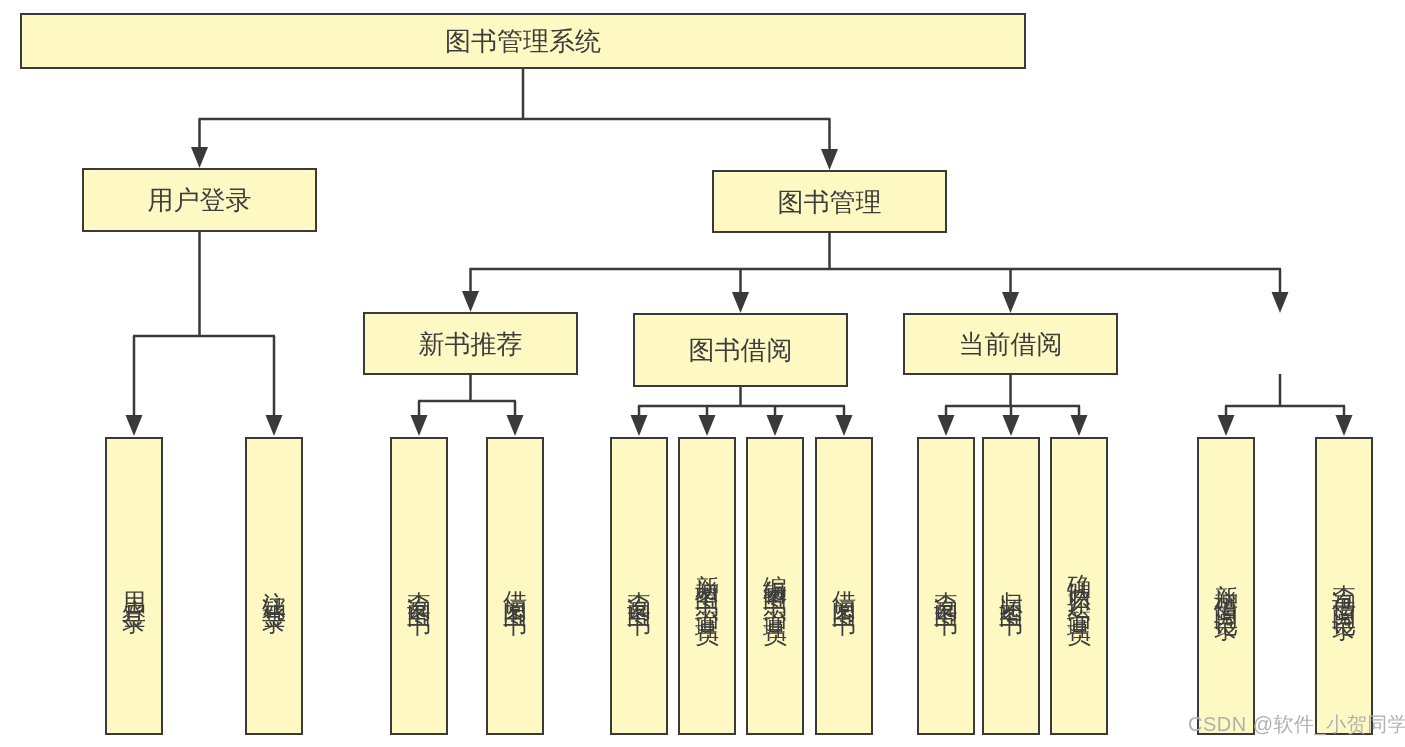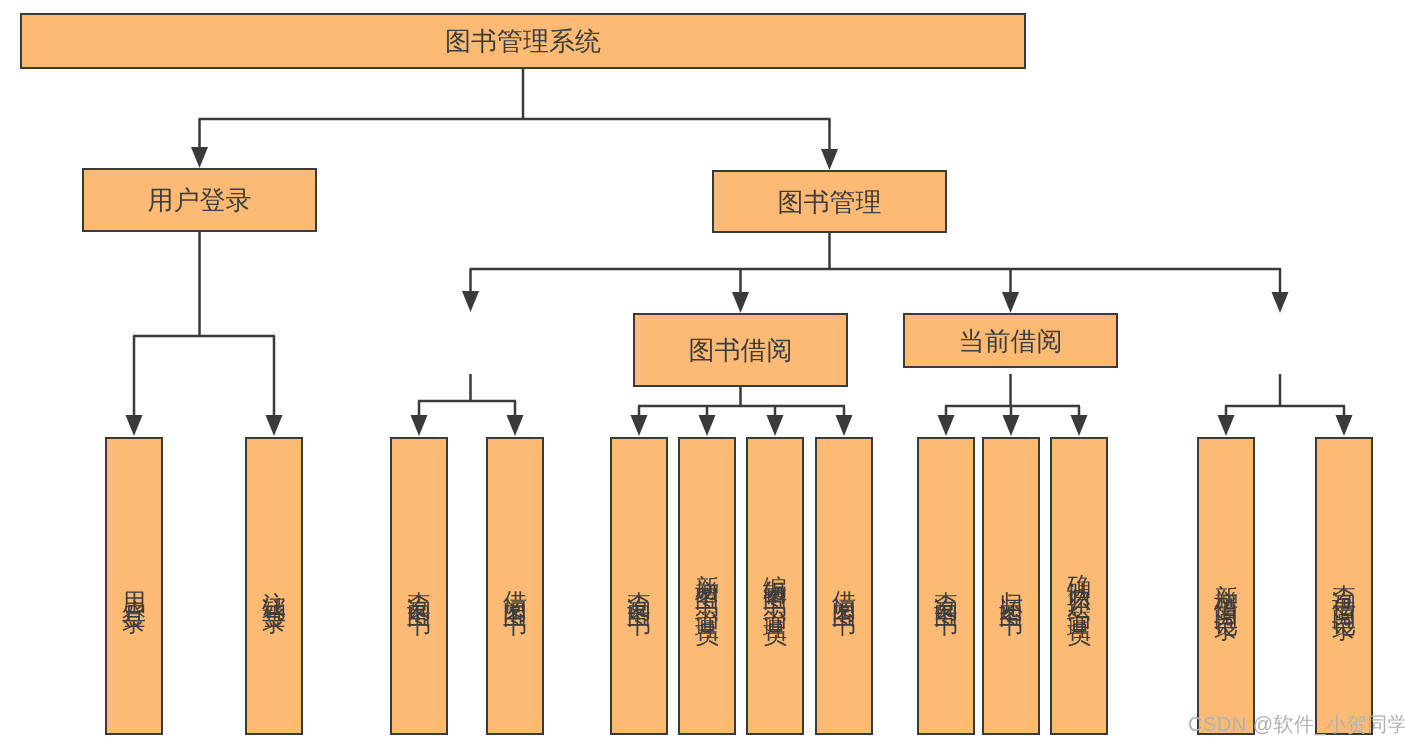--- a/index.html
+++ b/index.html
@@ -8,21 +8,21 @@
     width:1405px;height:747px;
     background:#ffffff;
     font-family:"Liberation Sans", sans-serif;
     overflow:hidden;
   }
   #wires{position:absolute;left:0;top:0;width:1405px;height:747px;}
   .box{
     position:absolute;
     box-sizing:border-box;
     border:2.5px solid #3a3a3a;
-    background:#fdba74;
+    background:#fef9c3;
     display:flex;
     align-items:center;
     justify-content:center;
     color:#3d3d3d;
   }
   .hlabel{
     font-size:26px;
     line-height:1;
     white-space:nowrap;
   }
@@ -86,24 +86,27 @@
     <span class="hlabel">图书管理系统</span>
   </div>
 
   <div class="box" style="left:82px;top:168px;width:235px;height:64px">
     <span class="hlabel">用户登录</span>
   </div>
   <div class="box" style="left:712px;top:170px;width:235px;height:63px">
     <span class="hlabel">图书管理</span>
   </div>
 
+  <div class="box" style="left:363px;top:312px;width:215px;height:63px">
+    <span class="hlabel">新书推荐</span>
+  </div>
   <div class="box" style="left:633px;top:313px;width:215px;height:74px">
     <span class="hlabel">图书借阅</span>
   </div>
-  <div class="box" style="left:903px;top:313px;width:215px;height:55px">
+  <div class="box" style="left:903px;top:313px;width:215px;height:62px">
     <span class="hlabel">当前借阅</span>
   </div>
 
   <div class="box" style="left:105px;top:437px;width:58px;height:298px">
     <span class="vlabel">用户登录</span>
   </div>
   <div class="box" style="left:245px;top:437px;width:58px;height:298px">
     <span class="vlabel">注销登录</span>
   </div>
 

